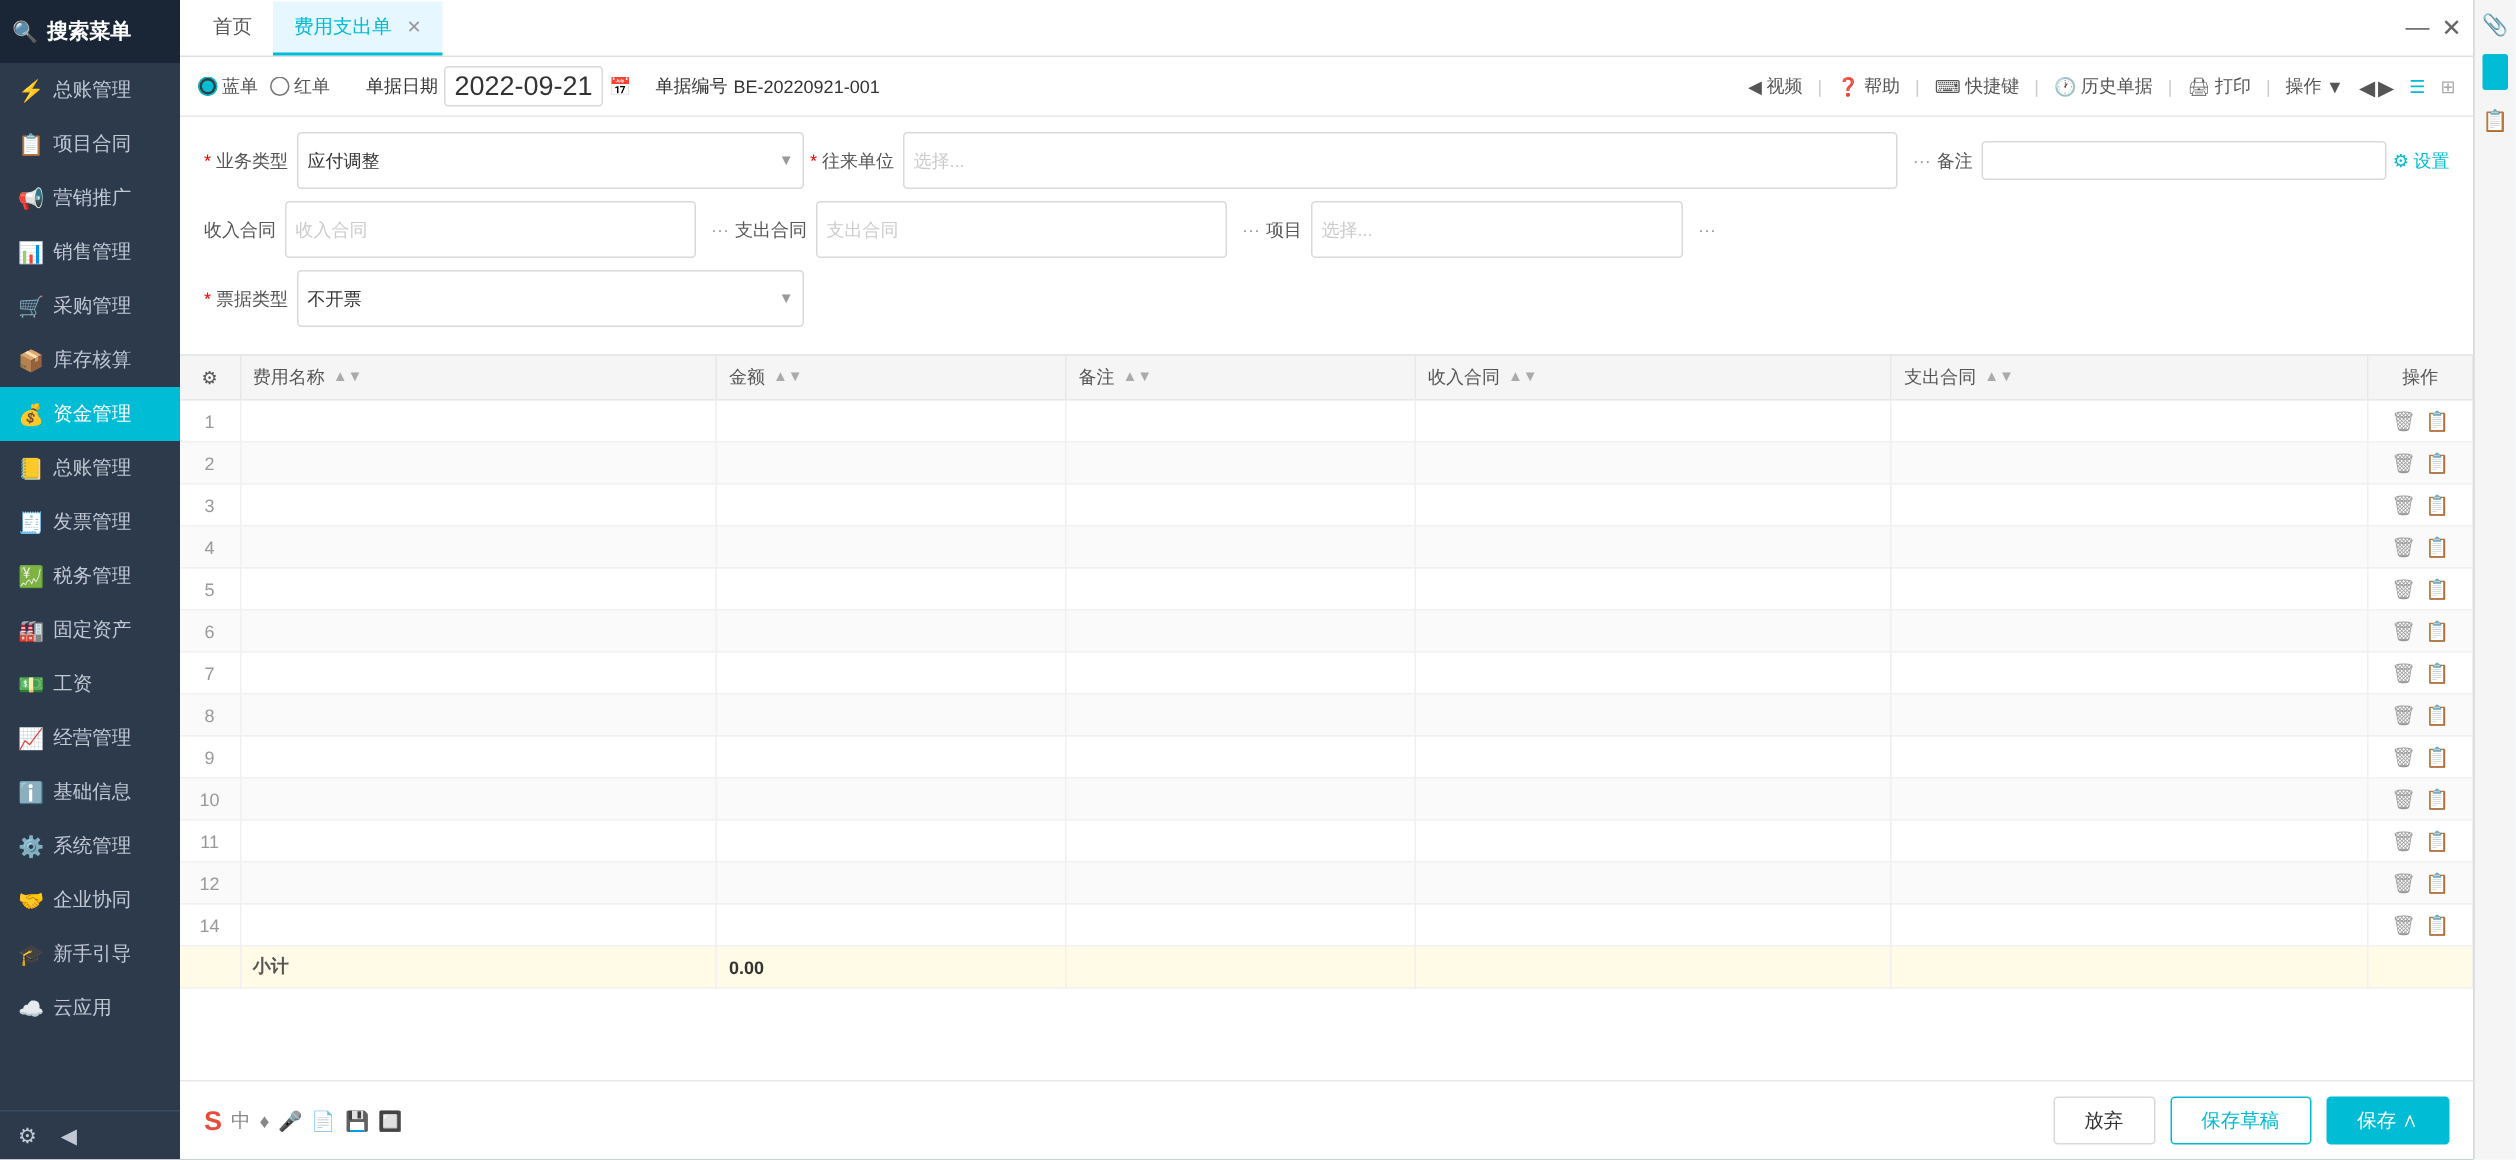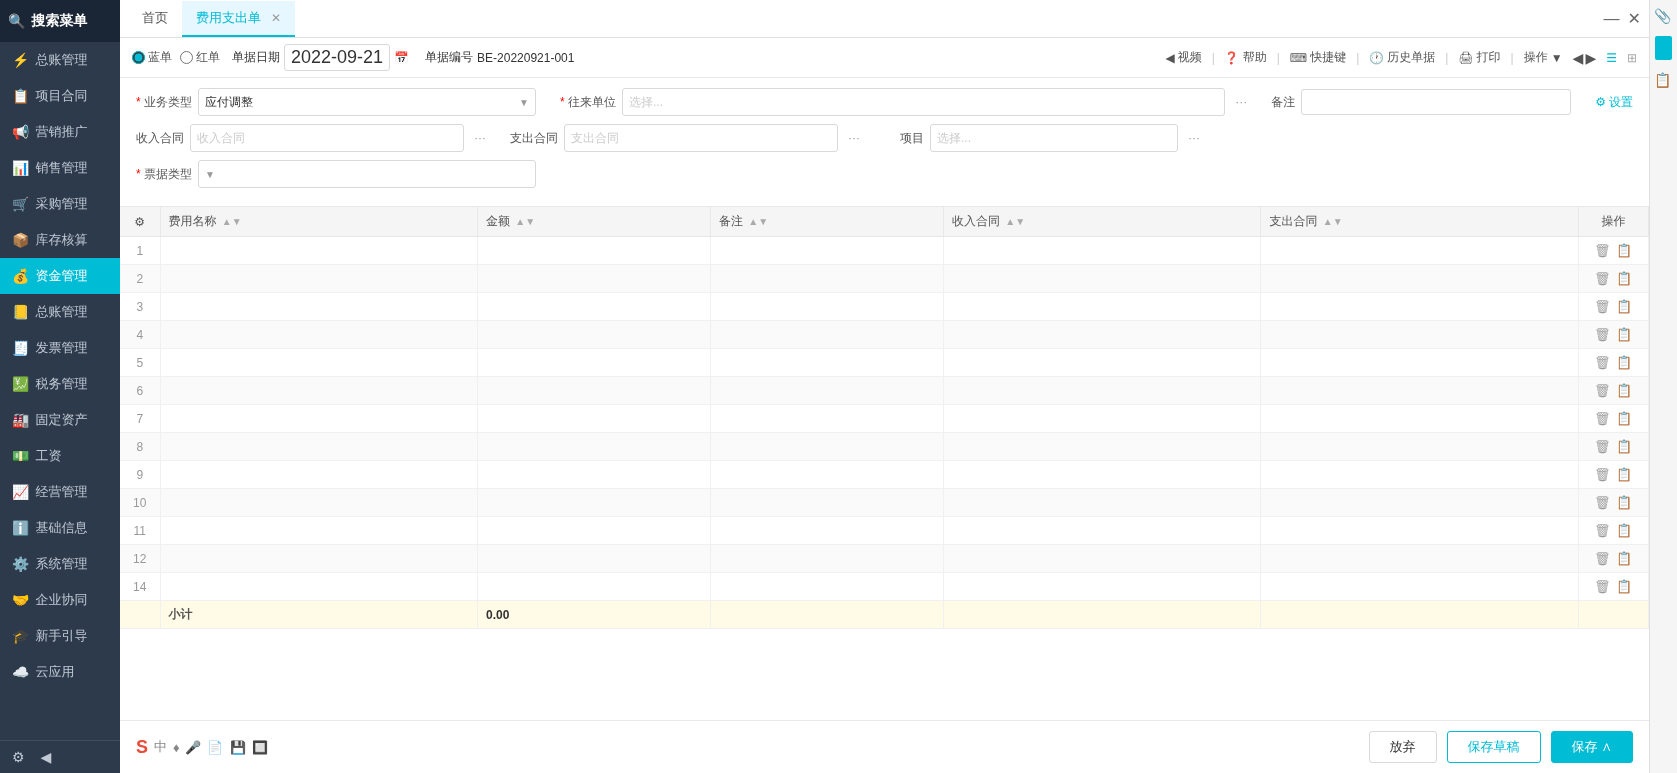--- a/index.html
+++ b/index.html
@@ -86,21 +86,21 @@
     }
     .tab-close-icon { margin-left: 4px; color: #999; font-size: 12px; cursor: pointer; }
 
     
     .toolbar {
       background: #fff;
       border-bottom: 1px solid #e8e8e8;
       padding: 6px 12px;
       display: flex;
       align-items: center;
-      gap: 12px;
+      gap: 24px;
       font-size: 12px;
       color: #555;
     }
     .toolbar-right {
       margin-left: auto;
       display: flex;
       gap: 10px;
       align-items: center;
     }
     .toolbar-btn {
@@ -116,21 +116,21 @@
 
     
     .form-area {
       background: #fff;
       padding: 10px 16px;
       border-bottom: 1px solid #e8e8e8;
     }
     .form-row {
       display: flex;
       align-items: center;
-      gap: 24px;
+      gap: 4px;
       margin-bottom: 8px;
     }
     .form-field {
       display: flex;
       align-items: center;
       gap: 6px;
       flex: 1;
     }
     .form-label {
       color: #555;
@@ -151,21 +151,21 @@
       flex: 1;
       height: 26px;
     }
     .form-select-wrapper {
       display: flex;
       align-items: center;
       border: 1px solid #d9d9d9;
       border-radius: 3px;
       background: #fff;
       flex: 1;
-      height: 28px;
+      height: 38px;
       padding: 0 6px;
       position: relative;
     }
     .form-select-wrapper span.value { flex: 1; font-size: 12px; color: #333; }
     .form-select-wrapper .arrow { color: #999; font-size: 10px; }
     .form-dotted-btn {
       color: #999;
       cursor: pointer;
       font-size: 12px;
       margin-left: 4px;
@@ -473,33 +473,34 @@
         </div>
         <span class="form-dotted-btn">···</span>
       </div>
       <div class="form-field" style="max-width:350px;">
         <span class="form-label">支出合同</span>
         <div class="form-select-wrapper">
           <span class="value" style="color:#ccc;">支出合同</span>
         </div>
         <span class="form-dotted-btn">···</span>
       </div>
-      <div class="form-field" style="max-width:300px;margin-left:16px;">
+      <div class="form-field" style="max-width:300px;">
         <span class="form-label">项目</span>
         <div class="form-select-wrapper">
           <span class="value" style="color:#ccc;">选择...</span>
         </div>
         <span class="form-dotted-btn">···</span>
       </div>
     </div>
 
     <div class="form-row">
       <div class="form-field" style="max-width:400px;">
         <span class="form-label required">票据类型</span>
         <div class="form-select-wrapper">
+          <span class="value">不开票</span>
           <span class="arrow">▼</span>
         </div>
       </div>
     </div>
   </div>
 
   <div class="table-container">
     <table>
       <thead>
         <tr>

